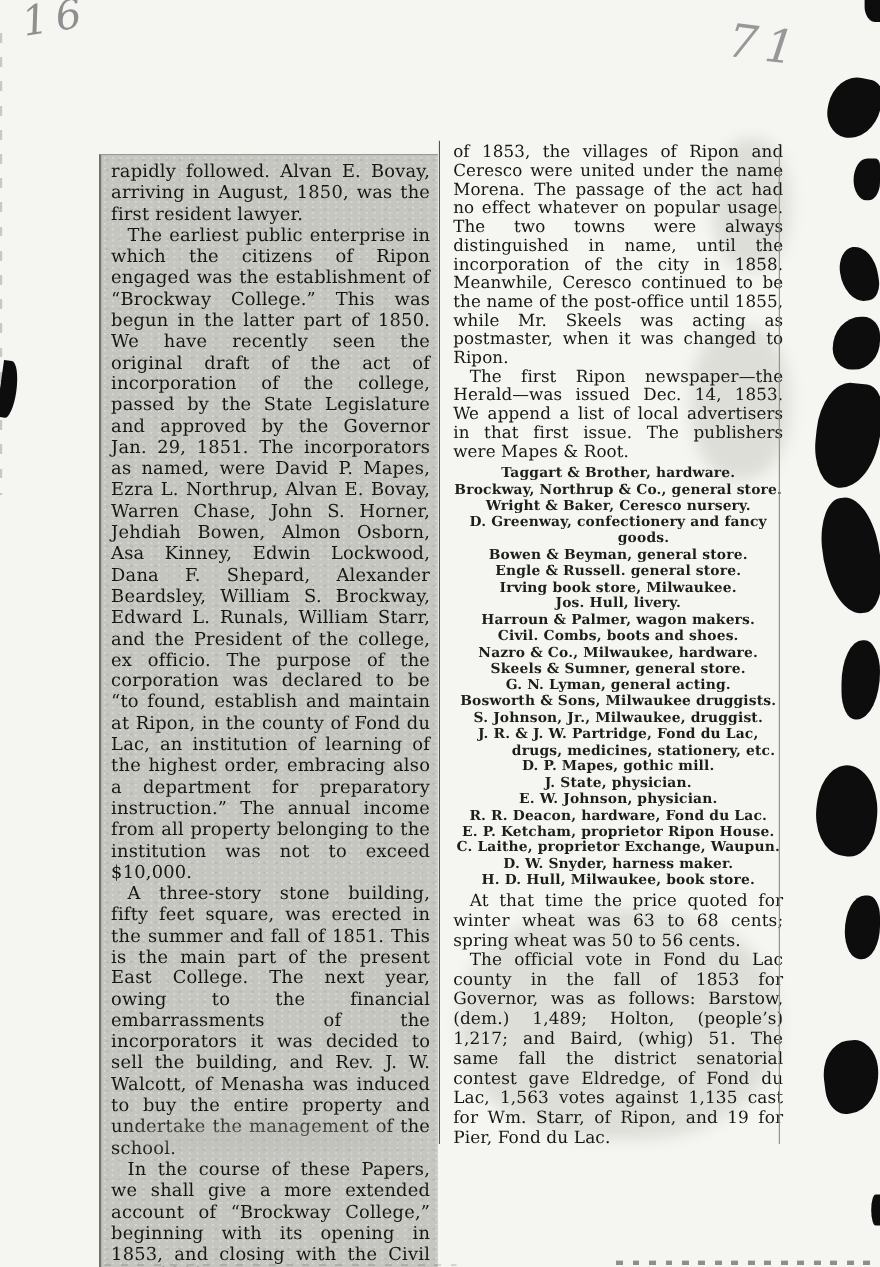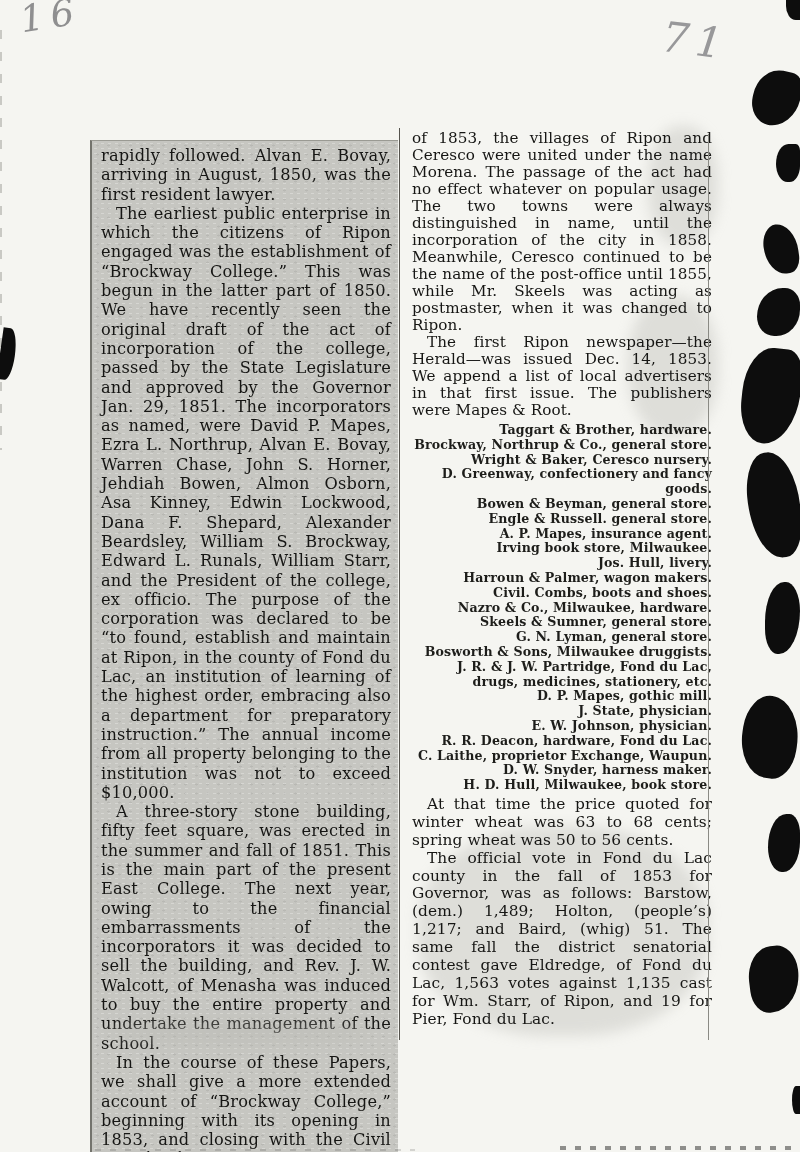--- a/index.html
+++ b/index.html
@@ -44,21 +44,21 @@
     margin:0;text-align:justify;color:#161614;text-indent:15px;
   }
   .col-left .body-text p{font-size:16.2px;line-height:19.3px;letter-spacing:.2px;}
   .col-right .body-text p{font-size:15.2px;line-height:17px;letter-spacing:.1px;}
   .col-right .bottom-text p{font-size:15.4px;line-height:17.9px;}
   p.cont{text-indent:0;}
   
   .adv-list{margin:4px 0 3px 0;}
   .adv{
     font-size:12.6px;line-height:14.8px;font-weight:bold;color:#1d1d1a;
-    text-align:right;padding-left:46px;text-indent:-46px;letter-spacing:.15px;
+    text-align:center;padding-left:46px;text-indent:-46px;letter-spacing:.15px;
   }
   
   .smudge{position:absolute;background:#b9b9b3;opacity:.38;filter:blur(7px);border-radius:45%;}
   
   .blob{position:absolute;background:#0d0d0d;}
   .artifact-row{position:absolute;height:4px;opacity:.55;
     background:repeating-linear-gradient(90deg,#3a3a38 0 6px,transparent 6px 15px);}
   .artifact-row.faint{opacity:.18;height:2px;}
 </style>
 </head>
@@ -96,34 +96,35 @@
         <p>The first Ripon newspaper—the Herald—was issued Dec. 14, 1853. We append a list of local advertisers in that first issue.  The publishers were Mapes &amp; Root.</p>
       </div>
 
       <div class="adv-list">
         <div class="adv">Taggart &amp; Brother, hardware.</div>
         <div class="adv">Brockway, Northrup &amp; Co., general store.</div>
         <div class="adv">Wright &amp; Baker, Ceresco nursery.</div>
         <div class="adv">D. Greenway, confectionery and fancy goods.</div>
         <div class="adv">Bowen &amp; Beyman, general store.</div>
         <div class="adv">Engle &amp; Russell. general store.</div>
-        <div class="adv">A. P. Mapes, insurance agent.</div>
         <div class="adv">Irving book store, Milwaukee.</div>
         <div class="adv">Jos. Hull, livery.</div>
         <div class="adv">Harroun &amp; Palmer, wagon makers.</div>
         <div class="adv">Civil. Combs, boots and shoes.</div>
         <div class="adv">Nazro &amp; Co., Milwaukee, hardware.</div>
         <div class="adv">Skeels &amp; Sumner, general store.</div>
-        <div class="adv">G. N. Lyman, general store.</div>
+        <div class="adv">G. N. Lyman, general acting.</div>
         <div class="adv">Bosworth &amp; Sons, Milwaukee druggists.</div>
+        <div class="adv">S. Johnson, Jr., Milwaukee, druggist.</div>
         <div class="adv">J. R. &amp; J. W. Partridge, Fond du Lac, drugs, medicines, stationery, etc.</div>
         <div class="adv">D. P. Mapes, gothic mill.</div>
         <div class="adv">J. State, physician.</div>
         <div class="adv">E. W. Johnson, physician.</div>
         <div class="adv">R. R. Deacon, hardware, Fond du Lac.</div>
+        <div class="adv">E. P. Ketcham, proprietor Ripon House.</div>
         <div class="adv">C. Laithe, proprietor Exchange, Waupun.</div>
         <div class="adv">D. W. Snyder, harness maker.</div>
         <div class="adv">H. D. Hull, Milwaukee, book store.</div>
       </div>
 
       <div class="body-text bottom-text">
         <p>At that time the price quoted for winter wheat was 63 to 68 cents; spring wheat was 50 to 56 cents.</p>
         <p>The official vote in Fond du Lac county in the fall of 1853 for Governor, was as follows: Barstow, (dem.) 1,489; Holton, (people’s) 1,217; and Baird, (whig) 51.  The same fall the district senatorial contest gave Eldredge, of Fond du Lac, 1,563 votes against 1,135 cast for Wm. Starr, of Ripon, and 19 for Pier, Fond du Lac.</p>
       </div>
     </div>

